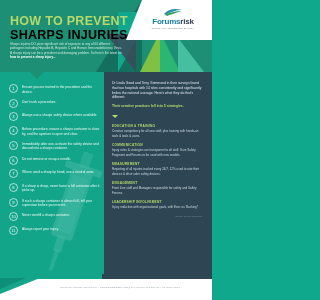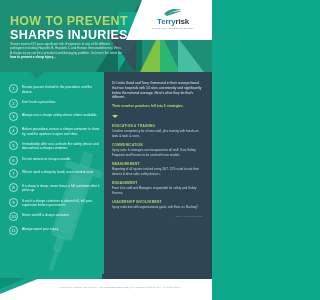--- a/index.html
+++ b/index.html
@@ -42,21 +42,21 @@
   .logo-sub { font-size:2.4px; color:#6b7b88; letter-spacing:.25px; margin-top:1px; }
 
   .title {
     position:absolute; left:10px; top:14px; width:120px;
   }
   .title .l1 {
     font-size:12.5px; font-weight:bold; color:#b5d96a; letter-spacing:.3px;
     line-height:14px; text-transform:uppercase;
   }
   .title .l2 {
-    font-size:12.5px; font-weight:bold; color:#ffffff; letter-spacing:.3px;
+    font-size:12.5px; font-weight:bold; color:#000000; letter-spacing:.3px;
     line-height:14px; text-transform:uppercase;
   }
   .intro {
     position:absolute; left:10px; top:42px; width:112px;
     font-size:3.1px; line-height:4.4px; color:#cfe8de;
   }
   .intro b { color:#ffffff; }
 
   
   .left {
@@ -142,21 +142,21 @@
   </div>
   <div class="hdr-white"></div>
 
   <div class="logo">
     <div class="logo-mark">
       <svg width="20" height="8" viewBox="0 0 20 8">
         <path d="M1 6 C5 1, 12 0, 19 2 C13 2, 7 4, 3 7 Z" fill="#2e8fb8"></path>
         <path d="M2 7 C7 4, 13 3, 19 3 C12 5, 7 7, 4 8 Z" fill="#3aa35f"></path>
       </svg>
     </div>
-    <div class="logo-word"><span>Terry</span><span class="s2">risk</span></div>
+    <div class="logo-word"><span>Forums</span><span class="s2">risk</span></div>
     <div class="logo-sub">CLINICALLY SUPERIOR SAFETY</div>
   </div>
 
   <div class="title">
     <div class="l1">HOW TO PREVENT</div>
     <div class="l2">SHARPS INJURIES</div>
   </div>
 
   <div class="intro">
     <span>Sharps injuries DO pose significant risk of exposure to any of 60 different pathogens including Hepatitis B, Hepatitis C and Human Immunodeficiency Virus. A sharps injury can be a prevalent and damaging problem. So here's the latest on </span><b>how to prevent a sharp injury...</b>

